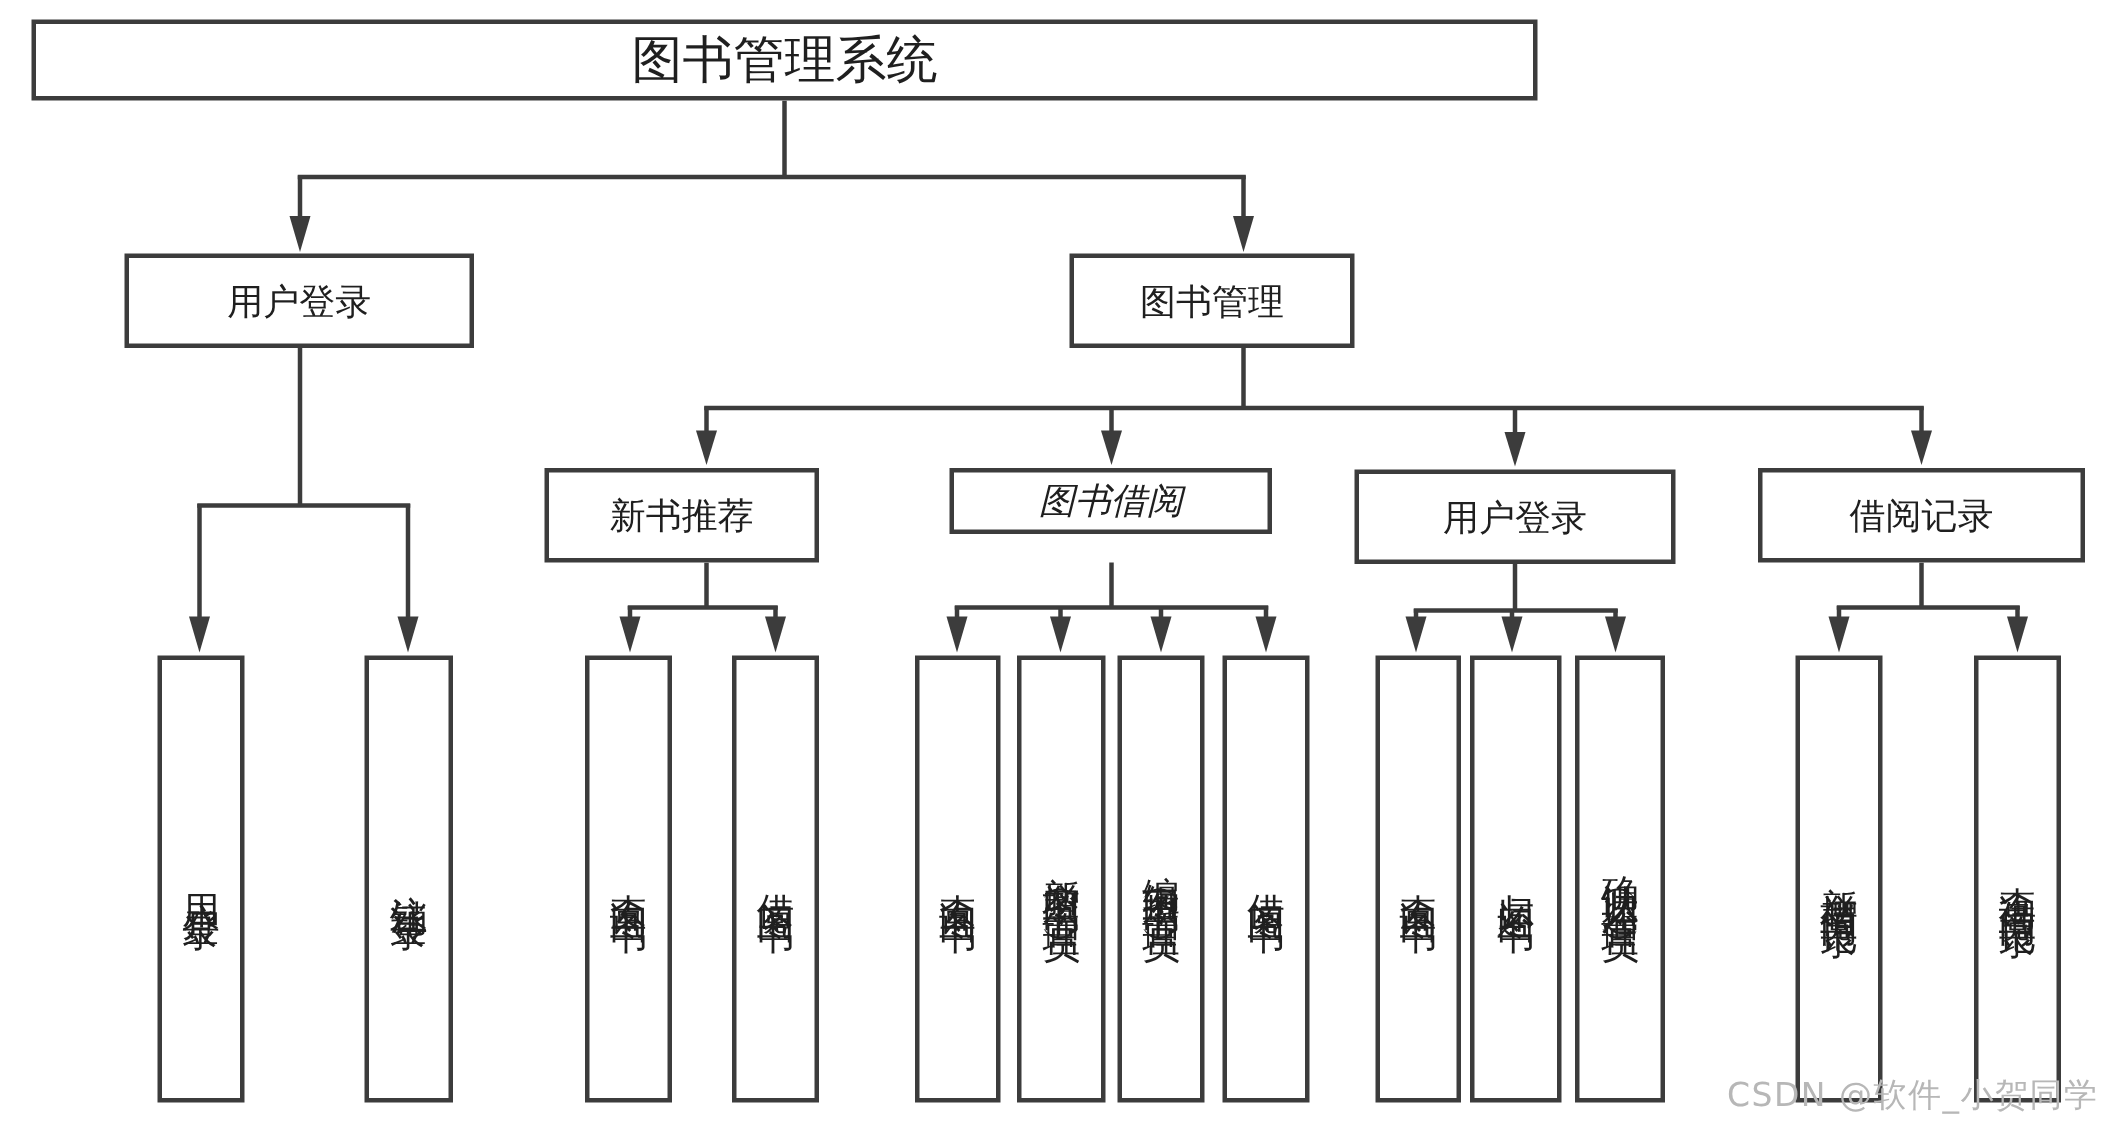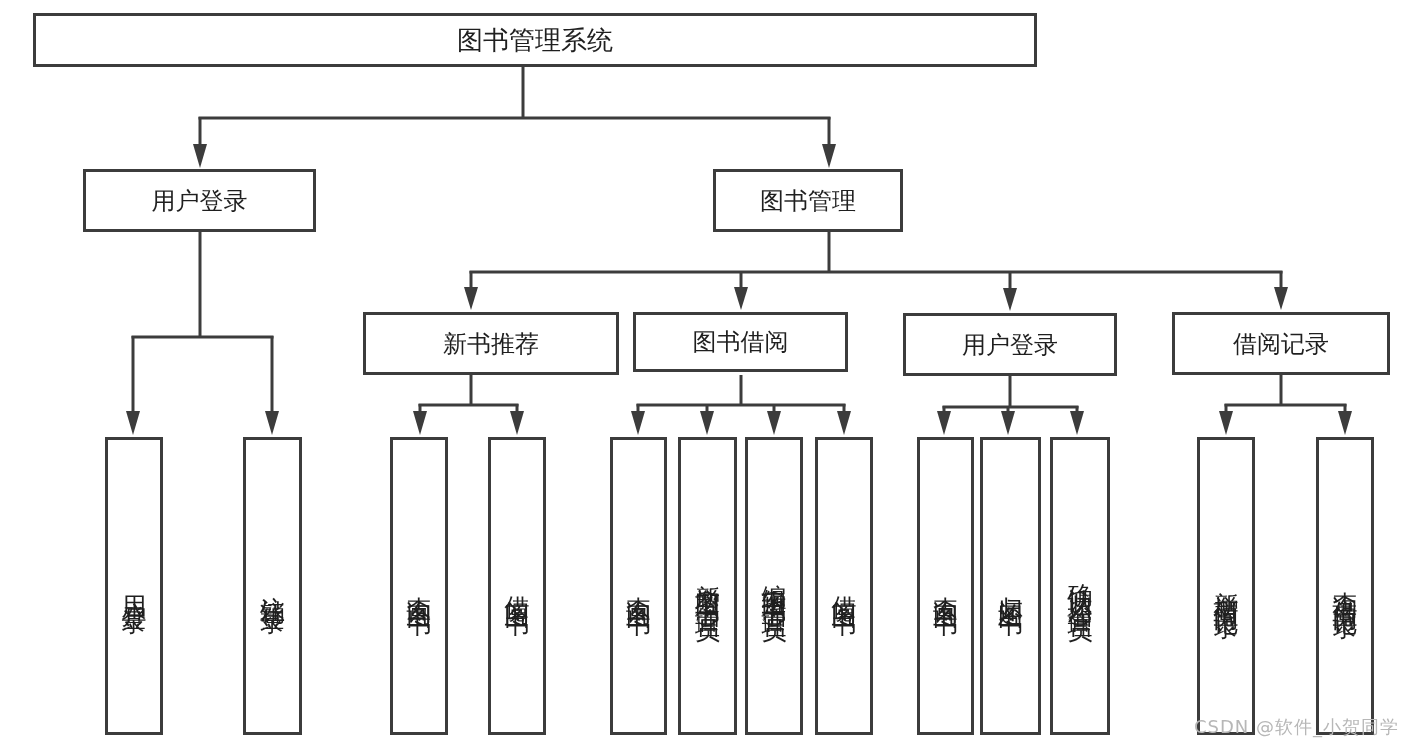--- a/index.html
+++ b/index.html
@@ -21,42 +21,42 @@
   .connectors{position:absolute;left:0;top:0;pointer-events:none;}
   .node{
     position:absolute;
     box-sizing:border-box;
     background:var(--box-bg);
     border:3px solid var(--line);
     display:flex;align-items:center;justify-content:center;
     line-height:1;
     white-space:nowrap;
   }
-  .node.root{font-size:26px;margin-left:12px;}
+  .node.root{font-size:34px;}
   .node.lvl{font-size:24px;}
   .leaf{
     position:absolute;
     top:437px;height:298px;
     box-sizing:border-box;
     background:var(--box-bg);
     border:3px solid var(--line);
     display:flex;align-items:center;justify-content:center;
   }
   .leaf span{
     writing-mode:vertical-rl;
     text-orientation:mixed;
     font-size:25px;
     letter-spacing:5px;
     line-height:1;
     color:var(--text);
   }
   .watermark{
     position:absolute;
     right:6px;top:715px;
-    font-size:18px;
+    font-size:22px;
     color:var(--wm);
     letter-spacing:1px;
     z-index:5;
     white-space:nowrap;
   }
 </style>
 </head>
 <body>
 
 <div class="stage">
@@ -134,24 +134,24 @@
     <span>图书管理系统</span>
   </div>
 
   <div class="node lvl" style="left:83px;top:169px;width:233px;height:63px;">
     <span>用户登录</span>
   </div>
   <div class="node lvl" style="left:713px;top:169px;width:190px;height:63px;">
     <span>图书管理</span>
   </div>
 
-  <div class="node lvl" style="left:363px;top:312px;width:256px;height:63px;">
+  <div class="node lvl" style="left:363px;top:312px;width:183px;height:63px;">
     <span>新书推荐</span>
   </div>
-  <div class="node lvl" style="left:633px;top:312px;width:215px;height:60px;">
+  <div class="node lvl" style="left:633px;top:312px;width:215px;height:44px;font-style:italic;">
     <span>图书借阅</span>
   </div>
   <div class="node lvl" style="left:903px;top:313px;width:214px;height:63px;">
     <span>用户登录</span>
   </div>
   <div class="node lvl" style="left:1172px;top:312px;width:218px;height:63px;">
     <span>借阅记录</span>
   </div>
 
   <div class="leaf" style="left:105px;width:58px;">

